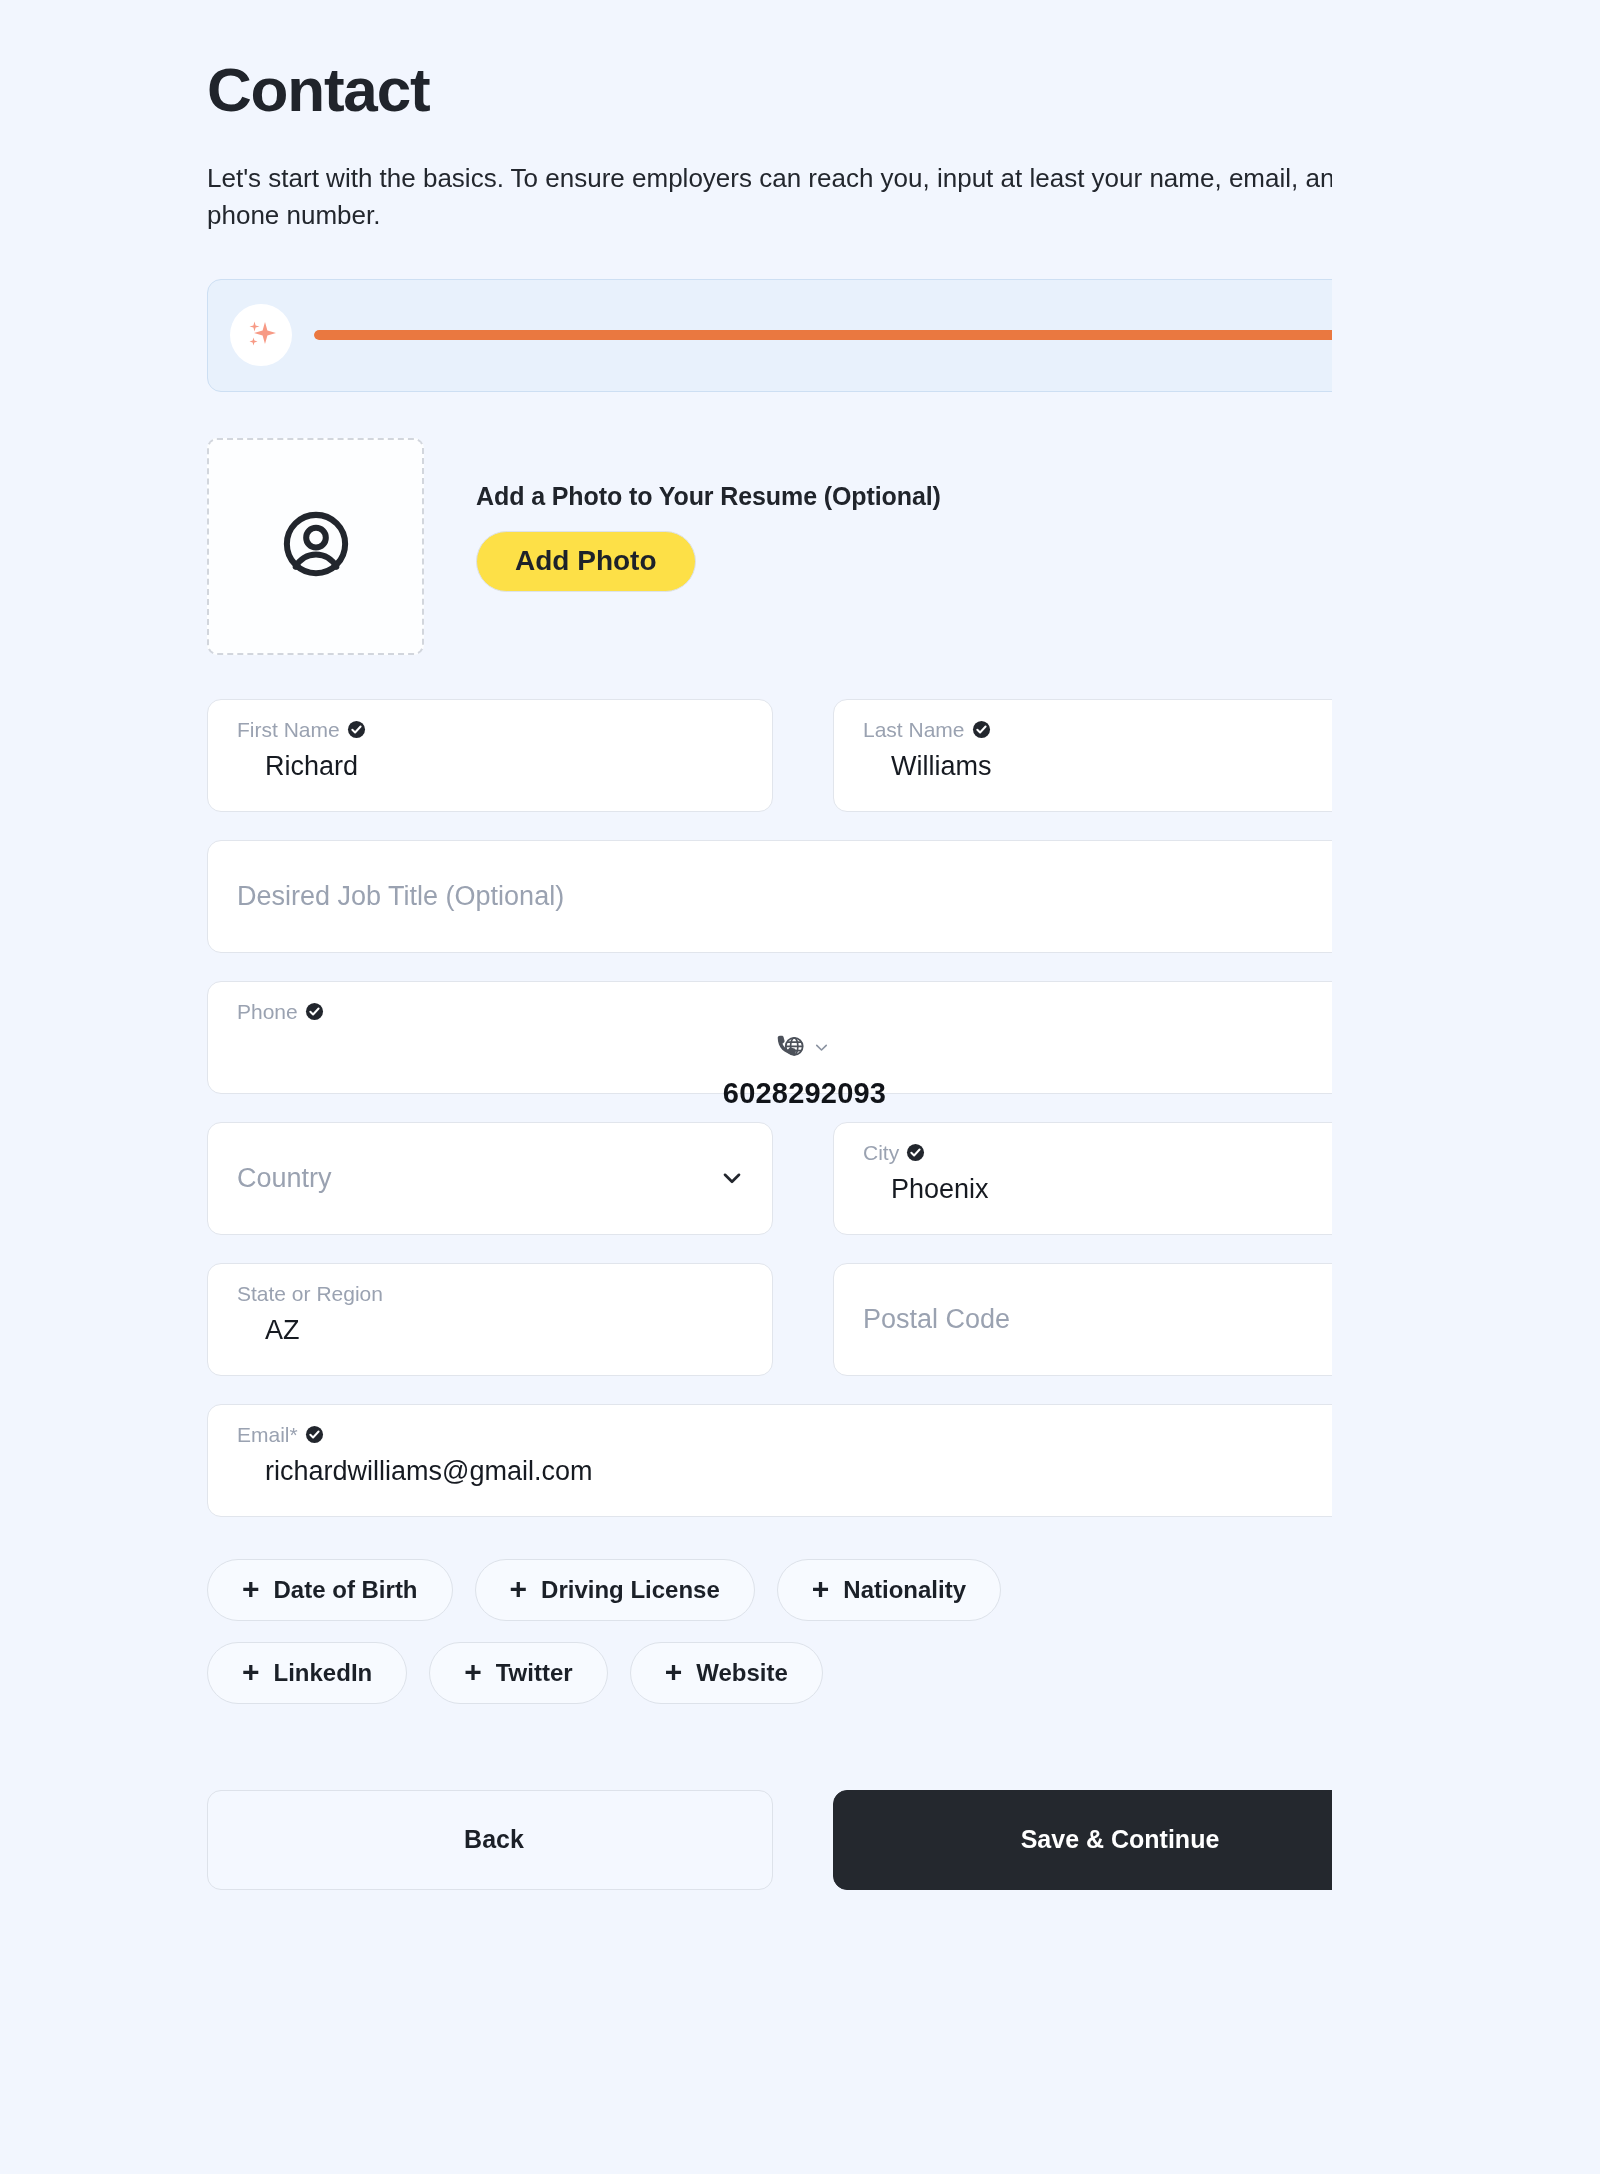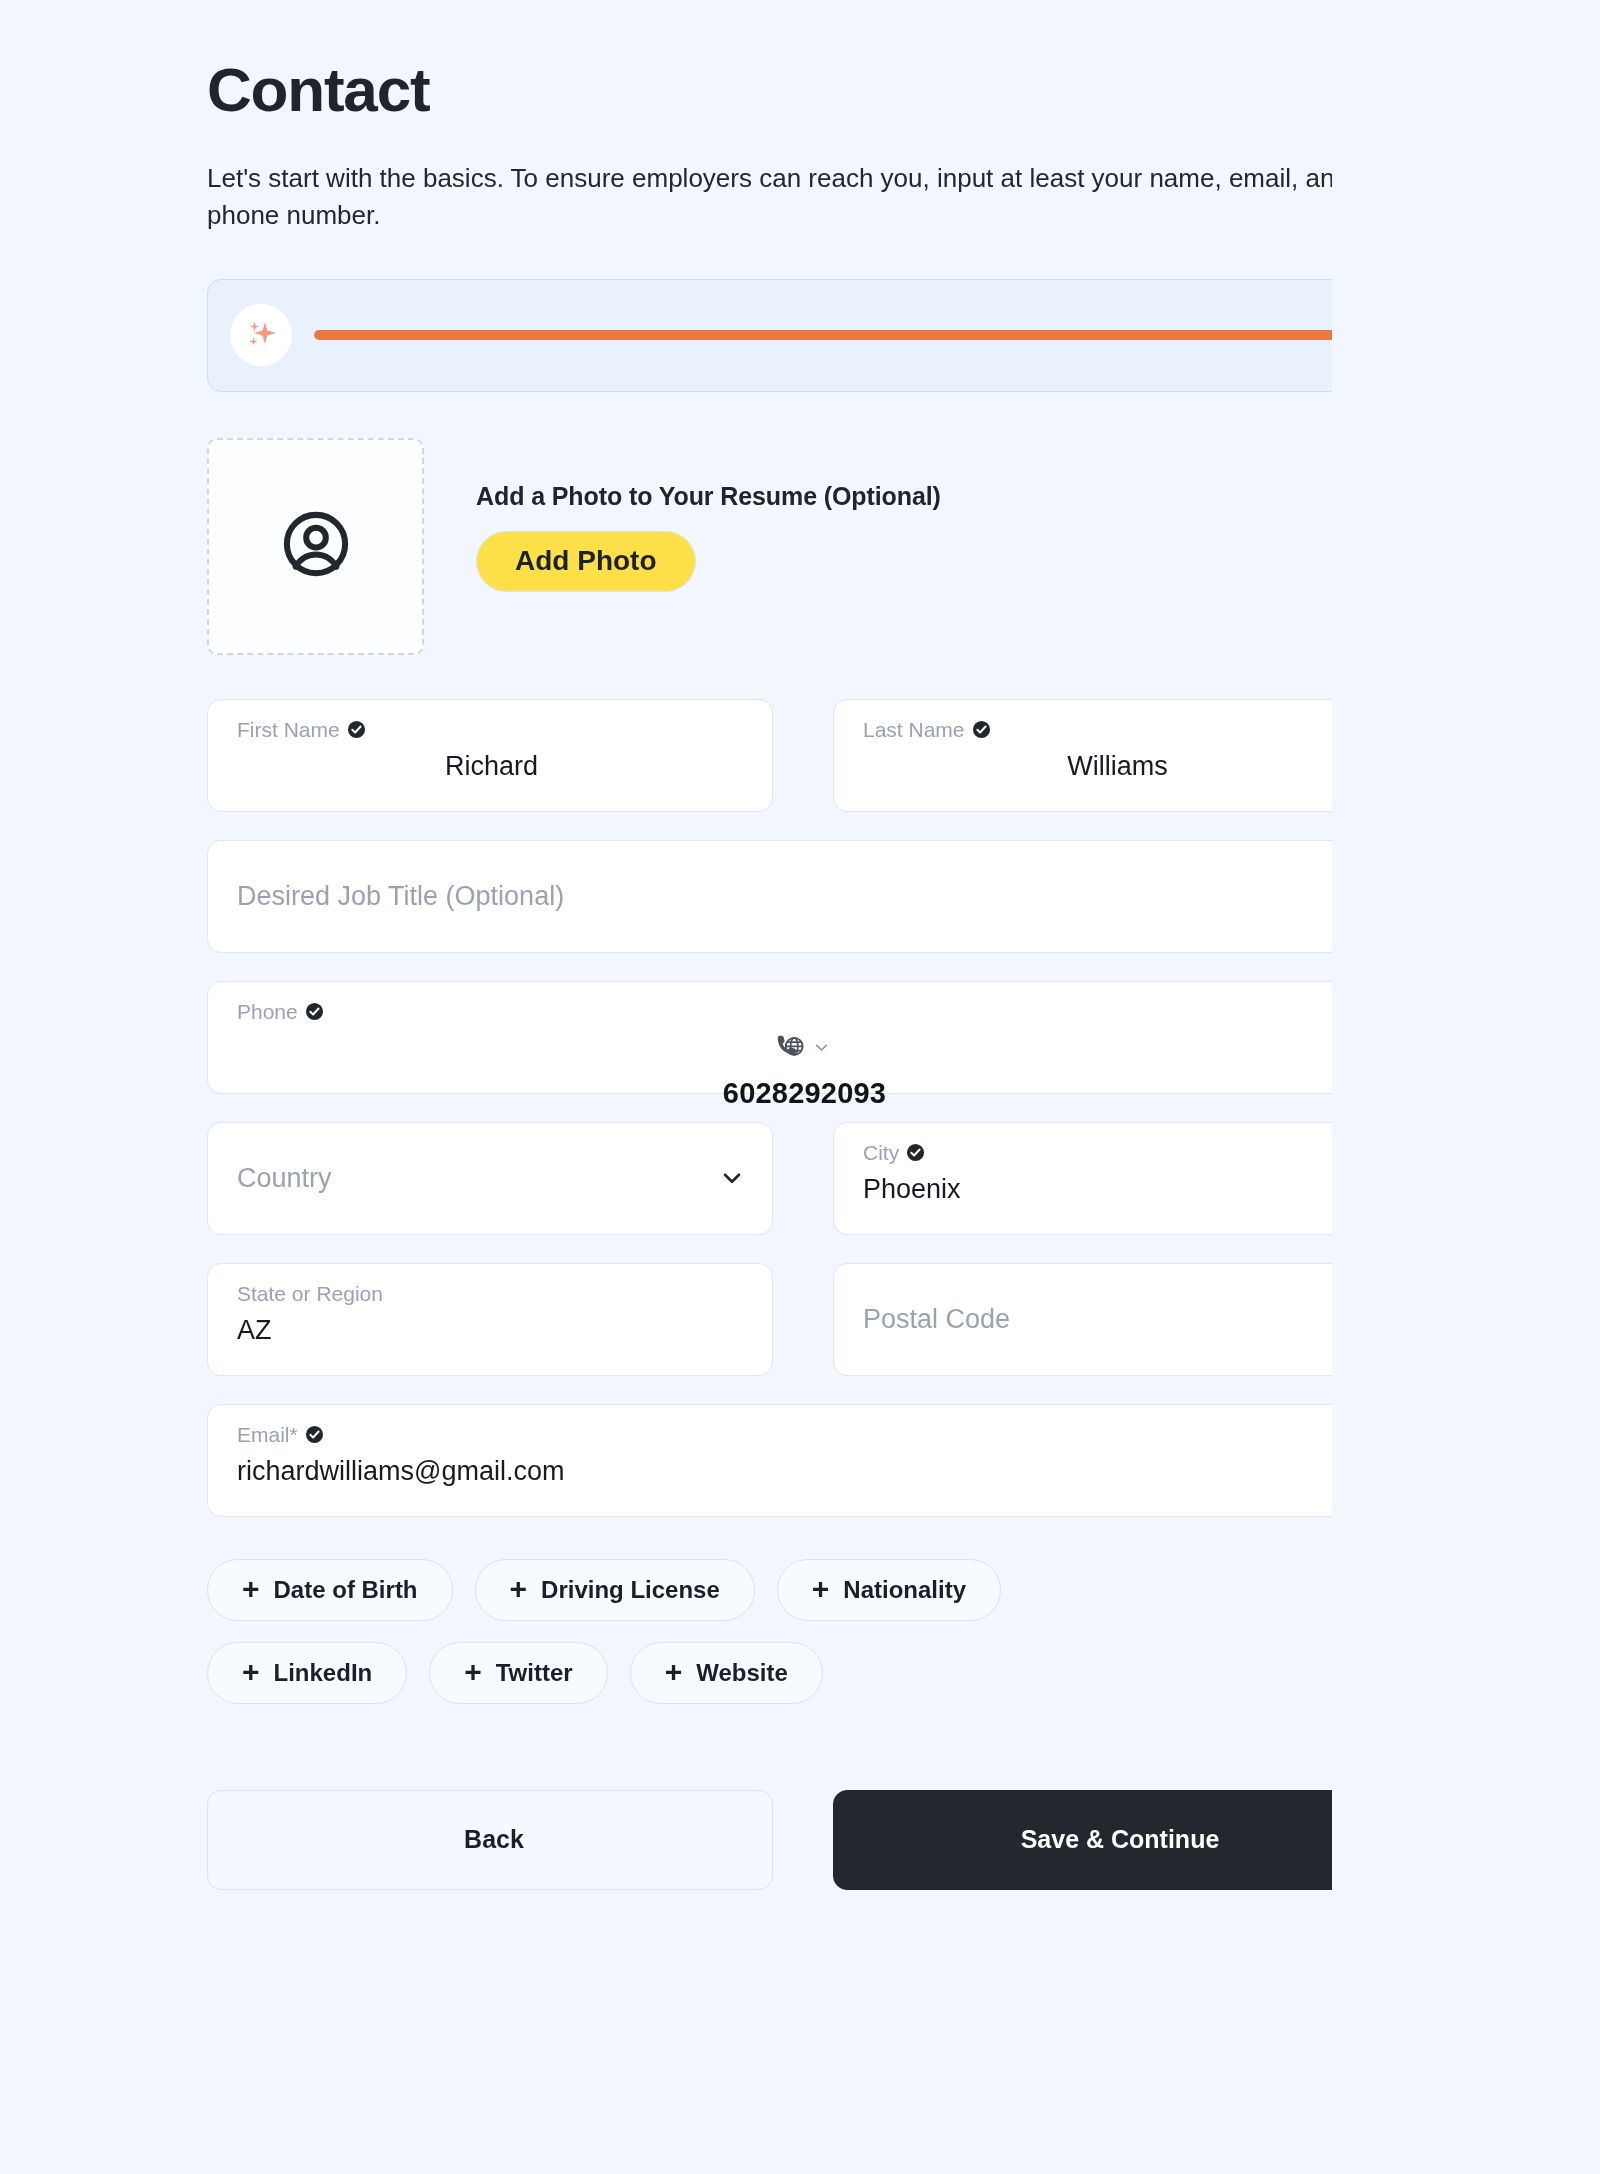--- a/index.html
+++ b/index.html
@@ -127,21 +127,21 @@
     color: #1d222a;
     cursor: pointer;
   }
 
   
   .row {
     display: flex;
     gap: 60px;
     margin-top: 28px;
   }
-  .row.first { margin-top: 44px; text-align: center; }
+  .row.first { margin-top: 44px; }
   .col { flex: 1 1 0; min-width: 0; }
   .col-full { width: 100%; }
 
   .field {
     position: relative;
     background: #ffffff;
     border: 1px solid #e1e5ec;
     border-radius: 14px;
     height: 113px;
     padding: 19px 26px 0 29px;
@@ -158,20 +158,21 @@
     display: flex;
     align-items: center;
     gap: 7px;
     line-height: 1;
   }
   .field-value {
     margin-top: 13px;
     font-size: 27px;
     color: #161a21;
     line-height: 1;
+    margin-left: 28px;
   }
   .field-placeholder {
     font-size: 27px;
     color: #9aa2b1;
     line-height: 1;
   }
 
   .verified-dot { display: inline-flex; }
 
   

